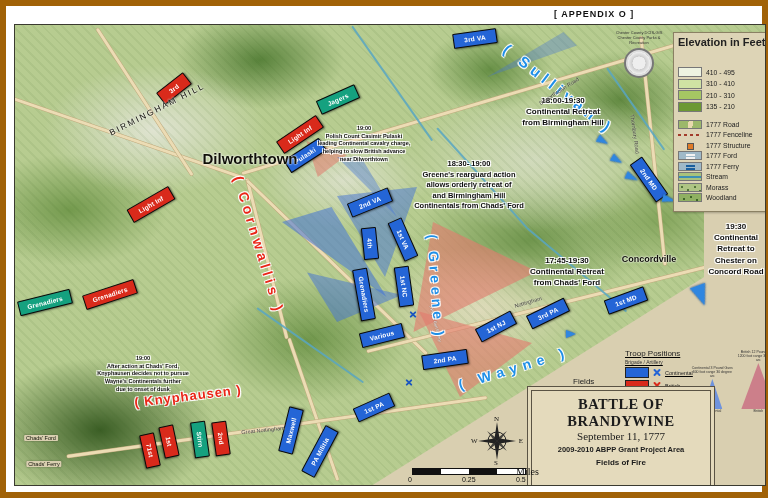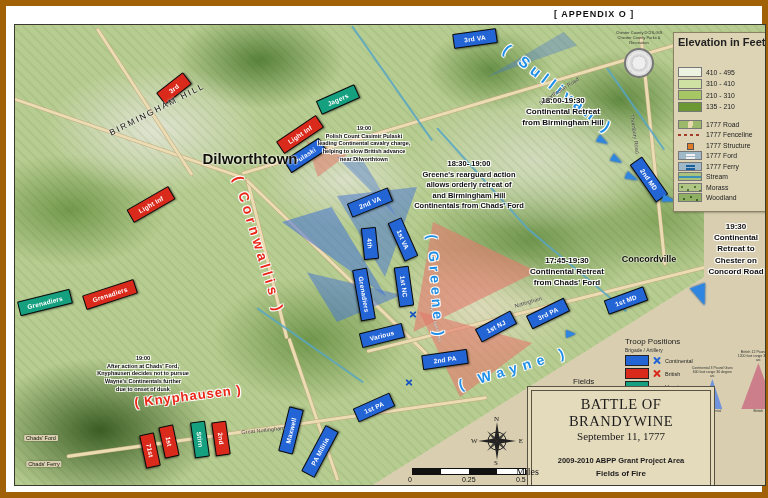--- a/index.html
+++ b/index.html
@@ -73,36 +73,36 @@
     radial-gradient(circle 1px at 9px 6px,#54763b 90%,transparent),
     radial-gradient(circle 1px at 16px 3px,#54763b 90%,transparent),
     radial-gradient(circle 1px at 21px 7px,#54763b 90%,transparent);}
   .sw-woodland{background:#8fb062;background-image:radial-gradient(circle 1.5px at 5px 5px,#3f6629 90%,transparent),
     radial-gradient(circle 1.5px at 12px 3px,#3f6629 90%,transparent),
     radial-gradient(circle 1.5px at 18px 6px,#3f6629 90%,transparent);}
   .seal{position:absolute;left:598px;top:5px;width:52px;text-align:center;}
   .seal-text{font-size:4px;color:#333;line-height:1.3;}
   .seal-circle{width:26px;height:26px;margin:2px auto 0;border:2px double #777;border-radius:50%;
     background:radial-gradient(circle,#eee 35%,#ccc 36%,#eee 60%,#bbb 61%,#ddd 62%);}
-  .troop-panel{position:absolute;left:610px;top:312px;width:112px;}
+  .troop-panel{position:absolute;left:610px;top:324px;width:112px;text-decoration:underline;}
   .troop-title{font-size:8px;color:#222;margin-bottom:1px;}
   .troop-sub{font-size:5px;color:#333;margin-bottom:2px;}
   .trow{display:flex;align-items:center;gap:3px;margin:2px 0;font-size:5.5px;color:#222;}
   .trect{width:22px;height:9px;border:1px solid #222;flex:none;}
   .fof-legend{position:absolute;left:558px;top:325px;display:flex;align-items:flex-end;gap:5px;}
   .fof-title{font-size:8px;color:#222;text-align:right;line-height:1.25;margin-bottom:6px;}
   .fof-item{text-align:center;}
   .fof-cap{font-size:3.5px;color:#333;line-height:1.15;width:42px;margin:0 auto 1px;}
   .tri{clip-path:polygon(50% 0,0 100%,100% 100%);margin:0 auto;filter:drop-shadow(0 0 1px #884);}
   .fof-lab{font-size:3.5px;color:#333;}
   .title-block{position:absolute;left:516px;top:365px;width:180px;height:96px;background:#e4dabc;
     border:1px solid #5a5344;box-shadow:0 0 0 3px #e4dabc,0 0 0 4px #5a5344;
     text-align:center;color:#1c1c1c;box-sizing:border-box;padding-top:5px;}
-  .tb1{font-family:"Liberation Serif",serif;font-weight:normal;font-size:14.5px;letter-spacing:.5px;}
-  .tb2{font-family:"Liberation Serif",serif;font-size:11px;margin-bottom:14px;}
+  .tb1{font-family:"Liberation Serif",serif;font-weight:bold;font-size:14.5px;letter-spacing:.5px;}
+  .tb2{font-family:"Liberation Serif",serif;font-size:11px;margin-bottom:3px;}
   .tb3{font-size:7.5px;font-weight:bold;}
   .tb5{font-size:8px;font-weight:bold;margin-top:4px;}
   .compass{position:absolute;left:458px;top:392px;width:48px;height:48px;}
   .compass span{position:absolute;font-family:"Liberation Serif",serif;font-size:7px;color:#111;}
   .cN{left:21px;top:-2px;} .cS{left:21px;bottom:-2px;} .cE{right:-2px;top:20px;} .cW{left:-2px;top:20px;}
   .scalebar{position:absolute;left:397px;top:443px;width:130px;height:20px;}
   .segs{display:flex;height:5px;border:1px solid #111;width:112px;}
   .segs i{flex:1;} .segs i:nth-child(odd){background:#111;} .segs i:nth-child(even){background:#fff;}
   .sb-label{position:absolute;top:8px;font-size:7px;color:#111;}
   .sb-unit{position:absolute;left:104px;top:-2px;font-size:10px;font-family:Liberation Serif, serif;color:#111;}

